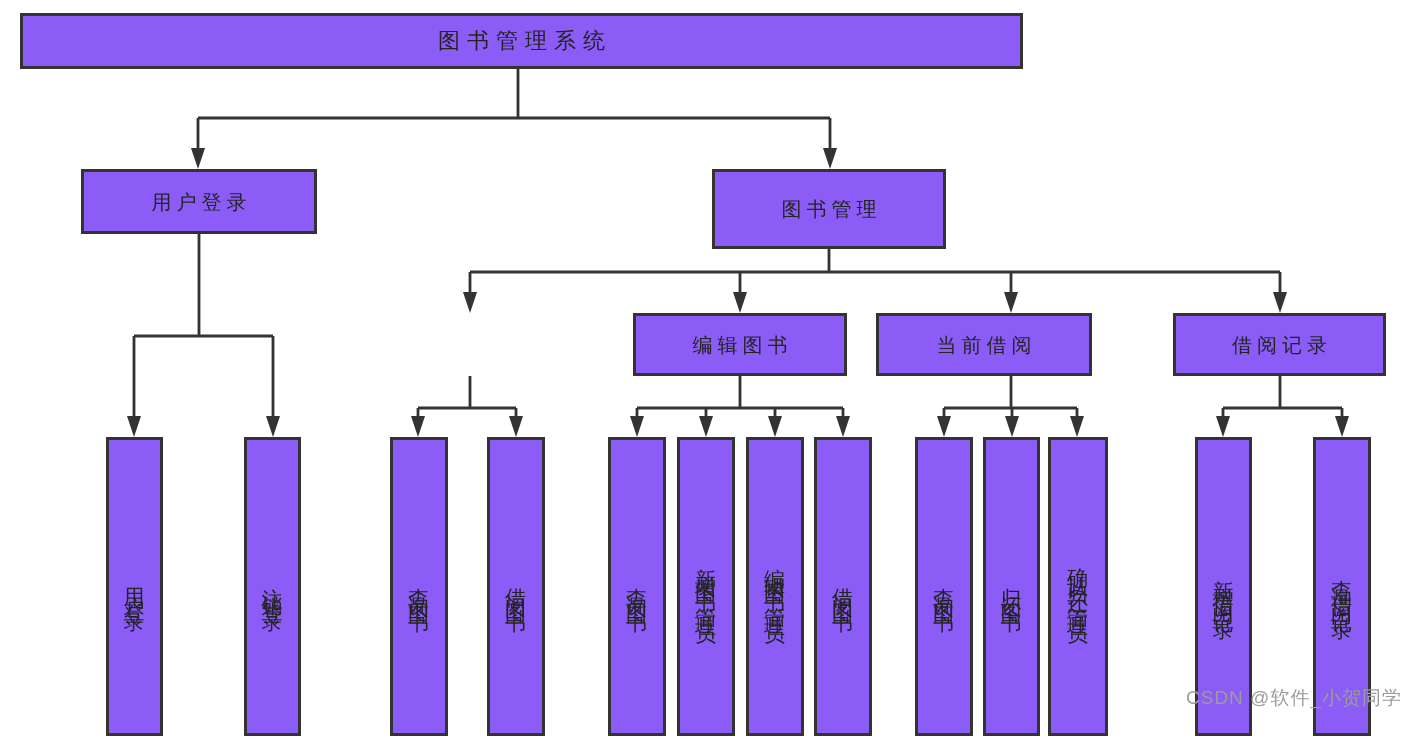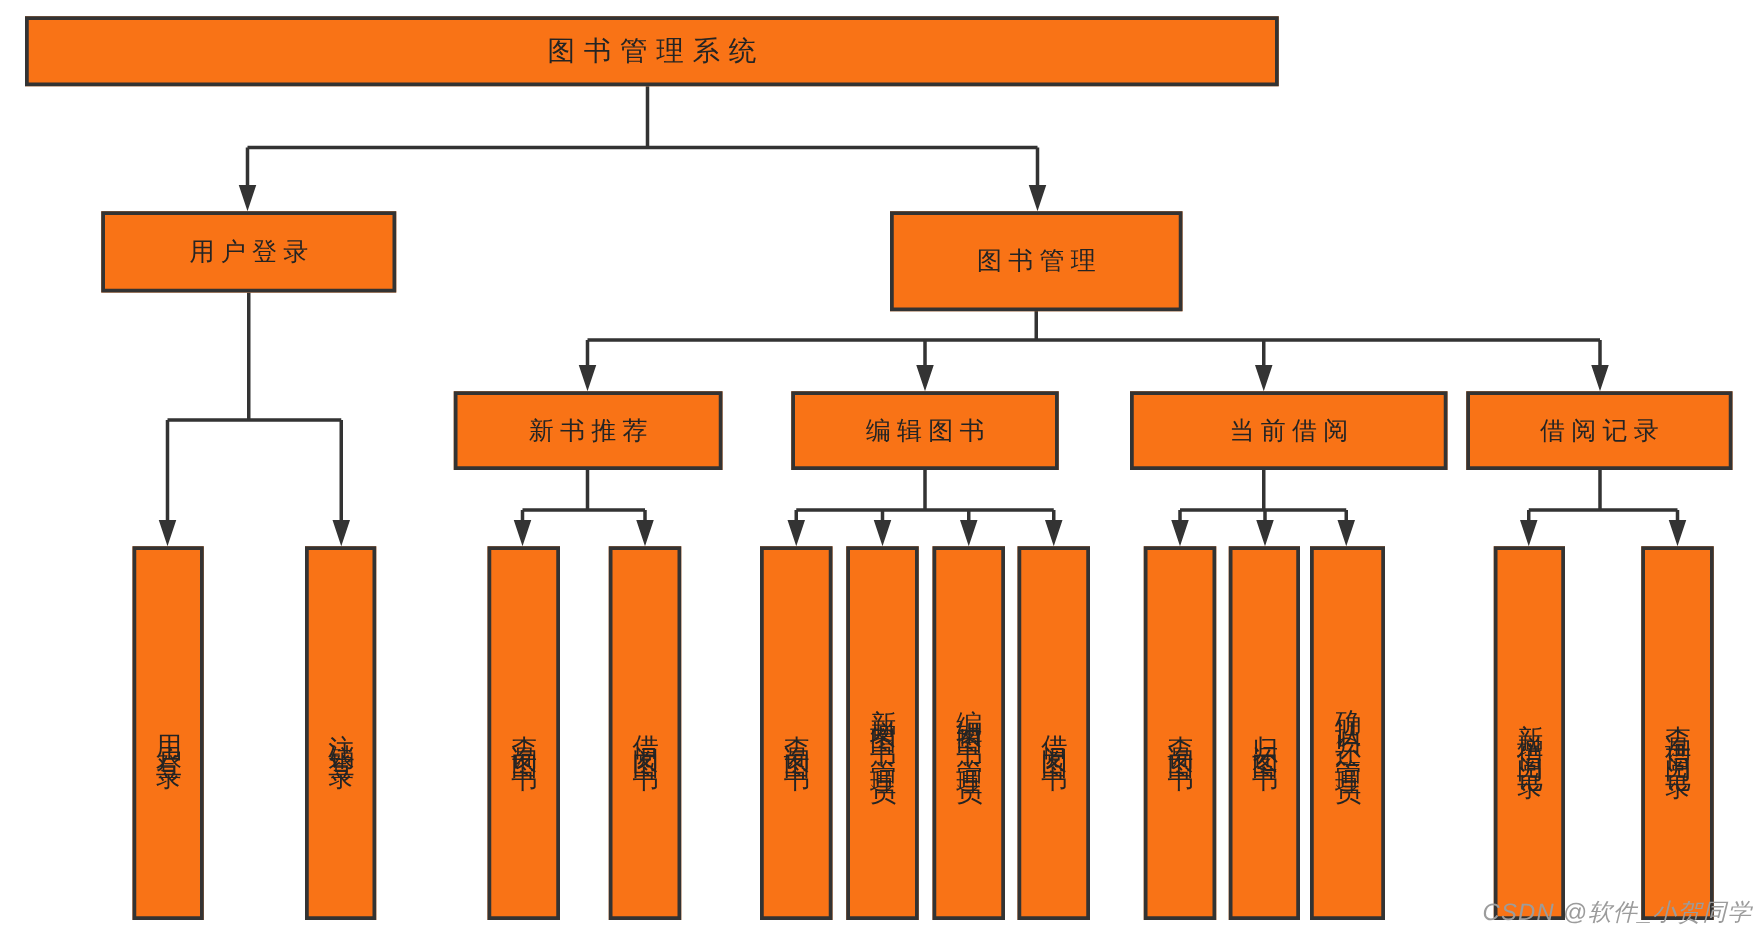--- a/index.html
+++ b/index.html
@@ -19,21 +19,21 @@
     position: absolute;
     left: 0;
     top: 0;
     width: 1405px;
     height: 747px;
     z-index: 1;
   }
   .node {
     position: absolute;
     box-sizing: border-box;
-    background: #f97316;
+    background: #8b5cf6;
     border: 3px solid var(--line, #333333);
     display: flex;
     align-items: center;
     justify-content: center;
     color: var(--text, #242424);
     z-index: 2;
   }
   .node .lbl {
     white-space: nowrap;
     line-height: 1.2;
@@ -44,54 +44,50 @@
   .node.title .lbl { letter-spacing: 7px; text-indent: 7px; }
   .node.vertical { font-size: 21px; }
   .node.vertical .lbl {
     writing-mode: vertical-rl;
     letter-spacing: 8px;
     line-height: 1;
   }
   .watermark {
     position: absolute;
     left: 1186px;
-    top: 717px;
+    top: 685px;
     z-index: 3;
     font-size: 19px;
     letter-spacing: 1px;
     color: var(--wm, #9c9c9c);
     white-space: nowrap;
-    font-style: italic;
   }
 </style>
 </head>
 <body>
 
 <div class="canvas" id="canvas">
   <svg class="edges" id="edges" viewBox="0 0 1405 747" xmlns="http://www.w3.org/2000/svg">
       <path d="M518 69L518 118M198 118L830 118M199 234L199 336M134 336L273 336M829 234L829 272M470 272L1280 272M470 376L470 408M418 408L516 408M740 376L740 408M637 408L843 408M1011 376L1011 408M944 408L1077 408M1280 376L1280 408M1223 408L1342 408M198 118L198 157M830 118L830 157M134 336L134 425M273 336L273 425M470 272L470 301M740 272L740 301M1011 272L1011 301M1280 272L1280 301M418 408L418 425M516 408L516 425M637 408L637 425M706 408L706 425M775 408L775 425M843 408L843 425M944 408L944 425M1012 408L1012 425M1077 408L1077 425M1223 408L1223 425M1342 408L1342 425" fill="none" stroke="#333333" stroke-width="2.8"></path>
       <path d="M198 169L191 148L205 148ZM830 169L823 148L837 148ZM134 437L127 416L141 416ZM273 437L266 416L280 416ZM470 313L463 292L477 292ZM740 313L733 292L747 292ZM1011 313L1004 292L1018 292ZM1280 313L1273 292L1287 292ZM418 437L411 416L425 416ZM516 437L509 416L523 416ZM637 437L630 416L644 416ZM706 437L699 416L713 416ZM775 437L768 416L782 416ZM843 437L836 416L850 416ZM944 437L937 416L951 416ZM1012 437L1005 416L1019 416ZM1077 437L1070 416L1084 416ZM1223 437L1216 416L1230 416ZM1342 437L1335 416L1349 416Z" fill="#333333" stroke="none"></path>
     </svg>
   <div class="watermark">CSDN @软件_小贺同学</div>
 <div class="node title" style="left: 20px; top: 13px; width: 1003px; height: 56px;">
       <span class="lbl">图书管理系统</span>
     </div>
     <div class="node h2" style="left: 81px; top: 169px; width: 236px; height: 65px;">
       <span class="lbl">用户登录</span>
     </div>
     <div class="node h2" style="left: 712px; top: 169px; width: 234px; height: 80px;">
       <span class="lbl">图书管理</span>
     </div>
-    <div class="node h2" style="left: 363px; top: 313px; width: 215px; height: 63px;">
-      <span class="lbl">新书推荐</span>
-    </div>
     <div class="node h2" style="left: 633px; top: 313px; width: 214px; height: 63px;">
       <span class="lbl">编辑图书</span>
     </div>
-    <div class="node h2" style="left: 904px; top: 313px; width: 254px; height: 63px;">
+    <div class="node h2" style="left: 876px; top: 313px; width: 216px; height: 63px;">
       <span class="lbl">当前借阅</span>
     </div>
     <div class="node h2" style="left: 1173px; top: 313px; width: 213px; height: 63px;">
       <span class="lbl">借阅记录</span>
     </div>
     <div class="node vertical" style="left: 106px; top: 437px; width: 57px; height: 299px;">
       <span class="lbl">用户登录</span>
     </div>
     <div class="node vertical" style="left: 244px; top: 437px; width: 57px; height: 299px;">
       <span class="lbl">注销登录</span>

